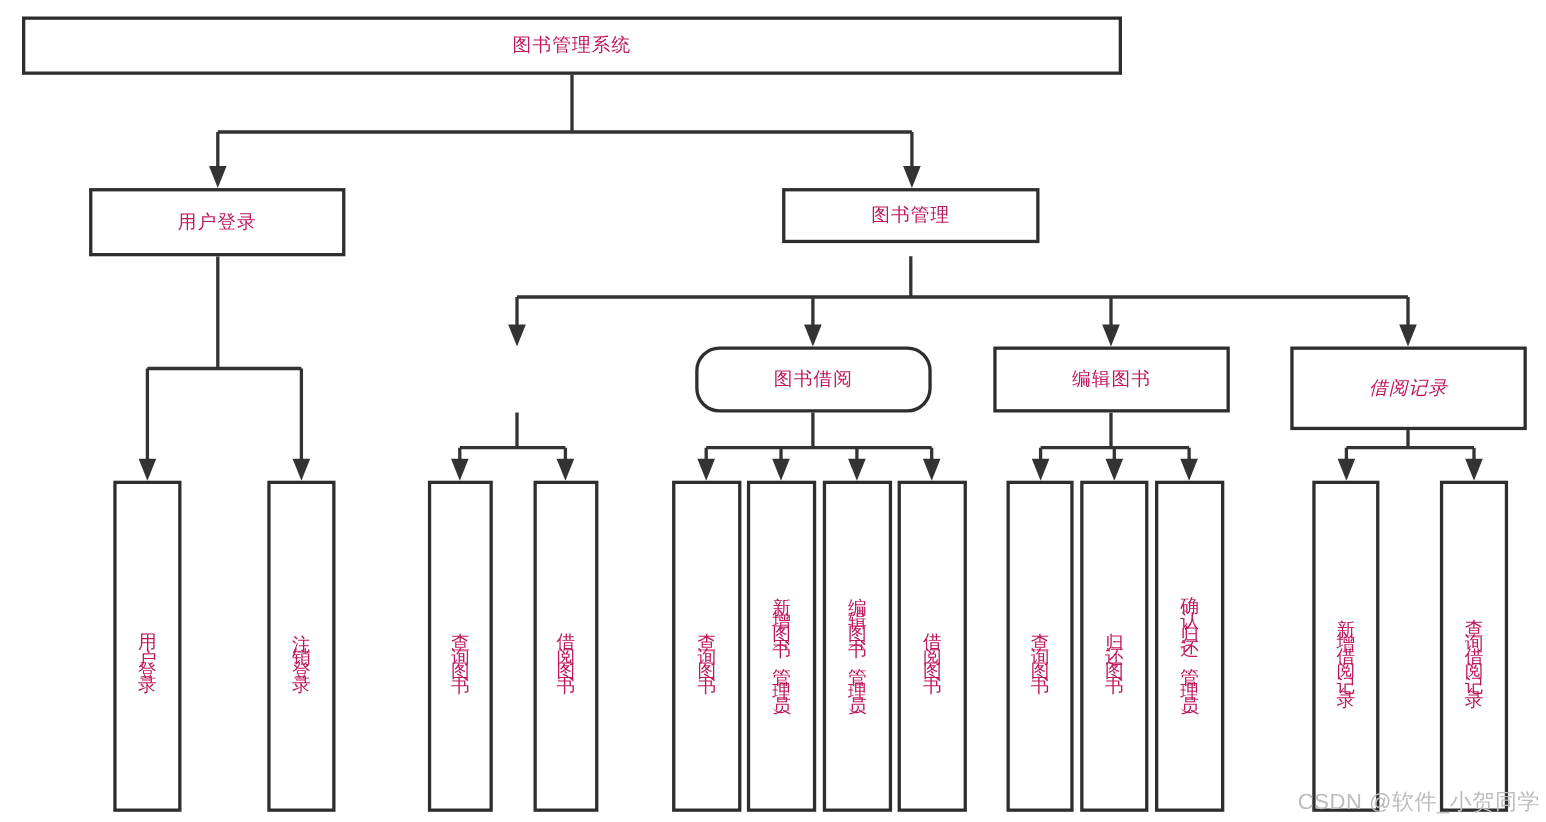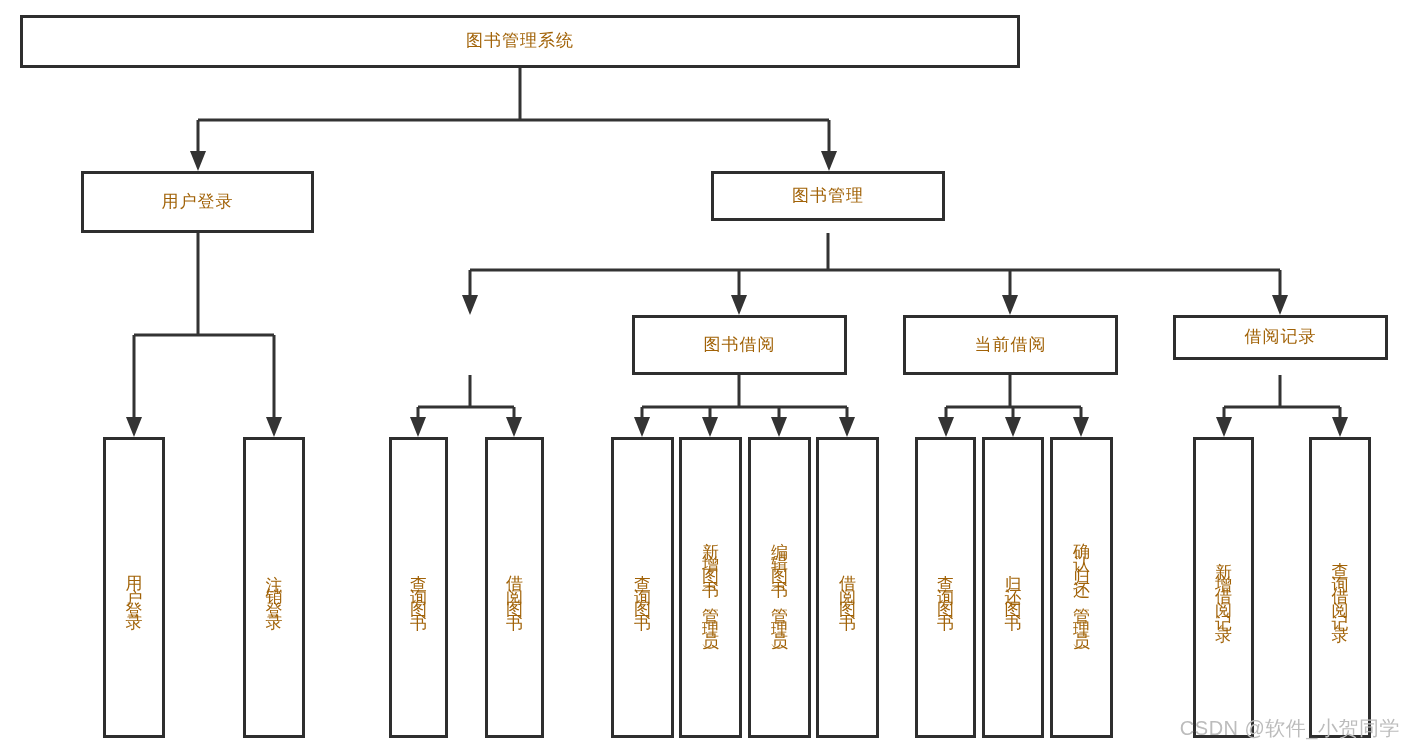--- a/index.html
+++ b/index.html
@@ -17,40 +17,40 @@
     width: 1405px; height: 747px;
   }
   .node {
     position: absolute;
     box-sizing: border-box;
     background: #ffffff;
     border: 3px solid #2e2e2e;
     display: flex;
     align-items: center;
     justify-content: center;
-    color: #a16207;
+    color: #be185d;
     font-size: 17px;
     letter-spacing: 1px;
     text-align: center;
     line-height: 1.2;
   }
   .node.vert {
     writing-mode: vertical-rl;
     text-orientation: mixed;
     letter-spacing: 13px;
     line-height: 1;
   }
   
   #n-root            { left: 20px;   top: 15px;  width: 1000px; height: 53px; }
   #n-user-login      { left: 81px;   top: 171px; width: 233px;  height: 62px; }
   #n-book-mgmt       { left: 711px;  top: 171px; width: 234px;  height: 50px; }
   #n-new-book-rec    { left: 363px;  top: 315px; width: 215px;  height: 60px; }
-  #n-book-borrow     { left: 632px;  top: 315px; width: 215px;  height: 60px; }
+  #n-book-borrow     { left: 632px;  top: 315px; width: 215px;  height: 60px; border-radius: 22px; }
   #n-current-borrow  { left: 903px;  top: 315px; width: 215px;  height: 60px; }
-  #n-borrow-records  { left: 1173px; top: 315px; width: 215px;  height: 45px; }
+  #n-borrow-records  { left: 1173px; top: 315px; width: 215px;  height: 76px; font-style: italic; }
   
   .leaf { top: 437px; height: 301px; }
   #l-u-login    { left: 103px;  width: 62px; }
   #l-u-logout   { left: 243px;  width: 62px; }
   #l-nb-query   { left: 389px;  width: 59px; }
   #l-nb-borrow  { left: 485px;  width: 59px; }
   #l-bb-query   { left: 611px;  width: 63px; }
   #l-bb-add     { left: 679px;  width: 63px; }
   #l-bb-edit    { left: 748px;  width: 63px; }
   #l-bb-borrow  { left: 816px;  width: 63px; }
@@ -114,21 +114,21 @@
       <polygon points="1332,417 1348,417 1340,437"></polygon>
     </g>
   </svg>
 
   <div class="node" id="n-root">图书管理系统</div>
 
   <div class="node" id="n-user-login">用户登录</div>
   <div class="node" id="n-book-mgmt">图书管理</div>
 
   <div class="node" id="n-book-borrow">图书借阅</div>
-  <div class="node" id="n-current-borrow">当前借阅</div>
+  <div class="node" id="n-current-borrow">编辑图书</div>
   <div class="node" id="n-borrow-records">借阅记录</div>
 
   <div class="node vert leaf" id="l-u-login">用户登录</div>
   <div class="node vert leaf" id="l-u-logout">注销登录</div>
 
   <div class="node vert leaf" id="l-nb-query">查询图书</div>
   <div class="node vert leaf" id="l-nb-borrow">借阅图书</div>
 
   <div class="node vert leaf" id="l-bb-query">查询图书</div>
   <div class="node vert leaf" id="l-bb-add">新增图书（管理员）</div>

